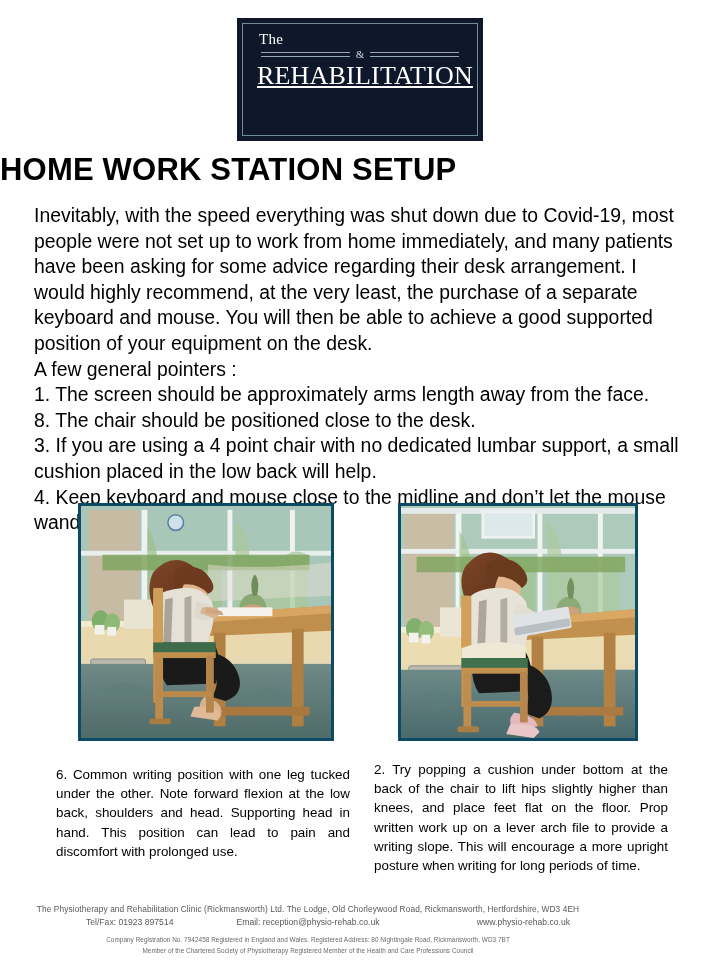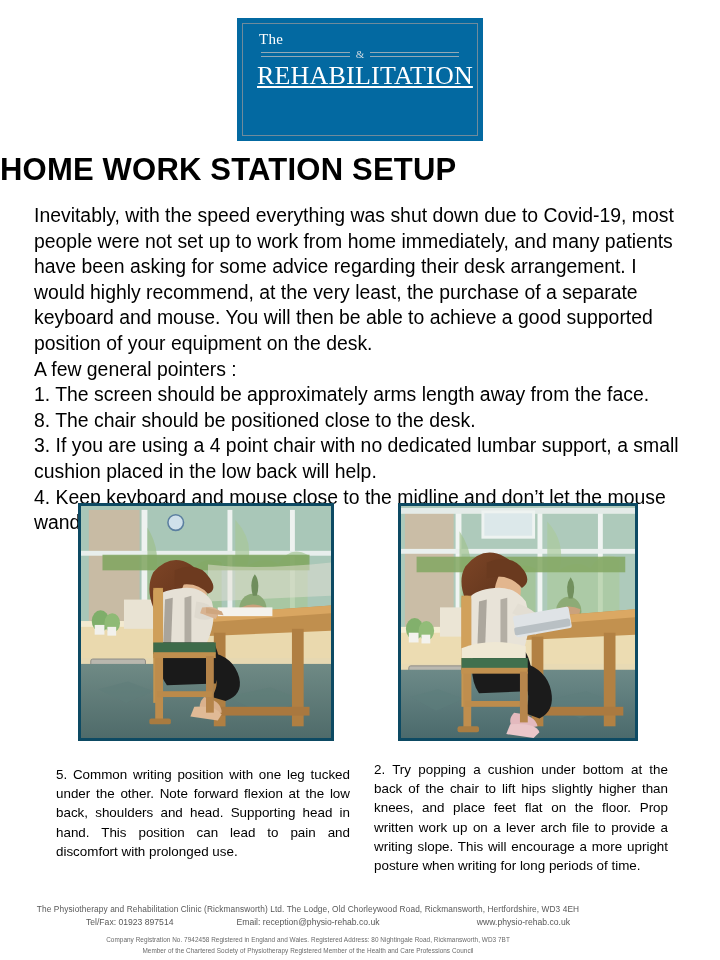--- a/index.html
+++ b/index.html
@@ -16,21 +16,21 @@
     overflow: hidden;
   }
 
   
   #logo-block {
     position: absolute;
     left: 237px;
     top: 18px;
     width: 246px;
     height: 123px;
-    background: #0369a1;
+    background: #0f172a;
     box-sizing: border-box;
     padding: 5px;
   }
   #logo-inner {
     width: 100%;
     height: 100%;
     border: 1px solid #6f8b9c;
     box-sizing: border-box;
     padding: 7px 14px 6px 14px;
     display: flex;
@@ -362,21 +362,21 @@
     <path d="M62 146 q30 -12 66 -2 l0 12 l-66 0 z" fill="#efe8d4"></path>
     <rect x="62" y="156" width="68" height="12" fill="#41704e"></rect>
     <rect x="62" y="166" width="68" height="6" fill="#c2914f"></rect>
     <rect x="64" y="172" width="8" height="58" fill="#bf8e4e"></rect>
     <rect x="122" y="170" width="8" height="52" fill="#b7864c"></rect>
     <rect x="66" y="200" width="56" height="6" fill="#bd8c4c"></rect>
     <rect x="58" y="226" width="22" height="6" rx="2" fill="#aa7d42"></rect>
   </svg>
 </div>
 
-<div class="caption" id="caption-left">5. Common writing position with one leg tucked under the other. Note forward flexion at the low back, shoulders and head. Supporting head in hand. This position can lead to pain and discomfort with prolonged use.</div>
+<div class="caption" id="caption-left">6. Common writing position with one leg tucked under the other. Note forward flexion at the low back, shoulders and head. Supporting head in hand. This position can lead to pain and discomfort with prolonged use.</div>
 <div class="caption" id="caption-right">2. Try popping a cushion under bottom at the back of the chair to lift hips slightly higher than knees, and place feet flat on the floor. Prop written work up on a lever arch file to provide a writing slope. This will encourage a more upright posture when writing for long periods of time.</div>
 
 <div id="footer">
   <div id="footer-address">The Physiotherapy and Rehabilitation Clinic (Rickmansworth) Ltd. The Lodge, Old Chorleywood Road, Rickmansworth, Hertfordshire, WD3 4EH</div>
   <div id="footer-contact">
     <span id="footer-tel">Tel/Fax: 01923 897514</span>
     <span id="footer-email">Email: reception@physio-rehab.co.uk</span>
     <span id="footer-web">www.physio-rehab.co.uk</span>
   </div>
   <div class="footer-legal" id="footer-legal-1">Company Registration No. 7942458  Registered in England and Wales. Registered Address: 80 Nightingale Road, Rickmansworth, WD3 7BT</div>

